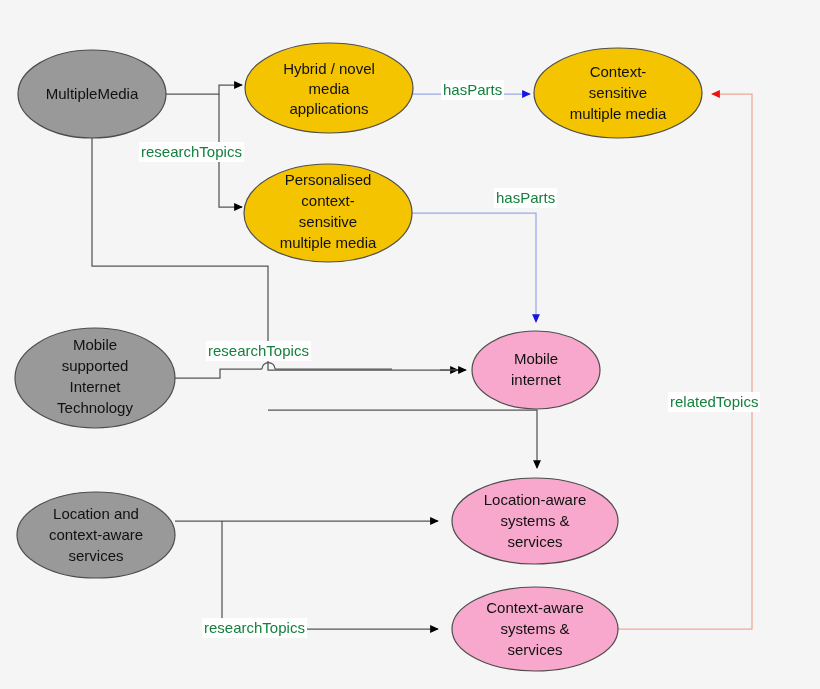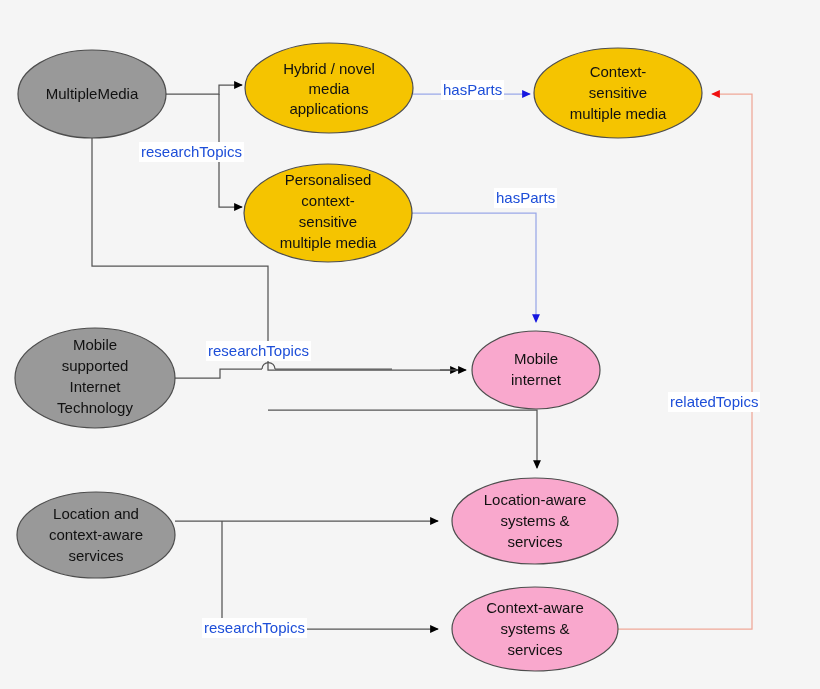--- a/index.html
+++ b/index.html
@@ -38,21 +38,21 @@
     stroke-width: 1.25;
   }
   .edge-black { stroke: #555555; }
   .edge-blue  { stroke: #9aa8e8; }
   .edge-red   { stroke: #f0a898; }
   .edge-label-box {
     position: absolute;
     background: #ffffff;
     font-family: "Liberation Sans", sans-serif;
     font-size: 15px;
-    color: #1d4ed8;
+    color: #15803d;
     white-space: nowrap;
     line-height: 18px;
     padding: 1px 2px;
   }
 </style>
 </head>
 <body>
 
 <div id="canvas">
 

